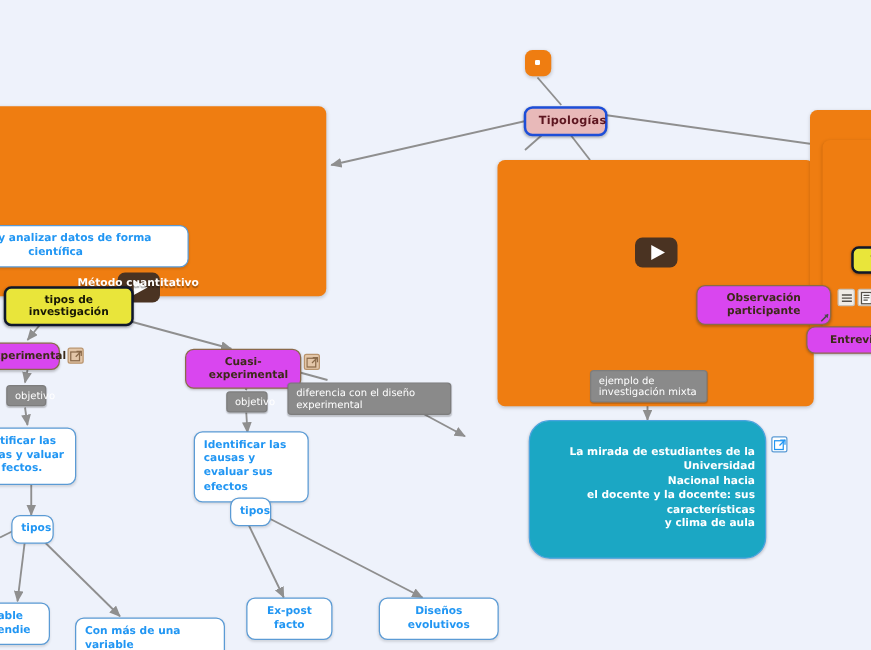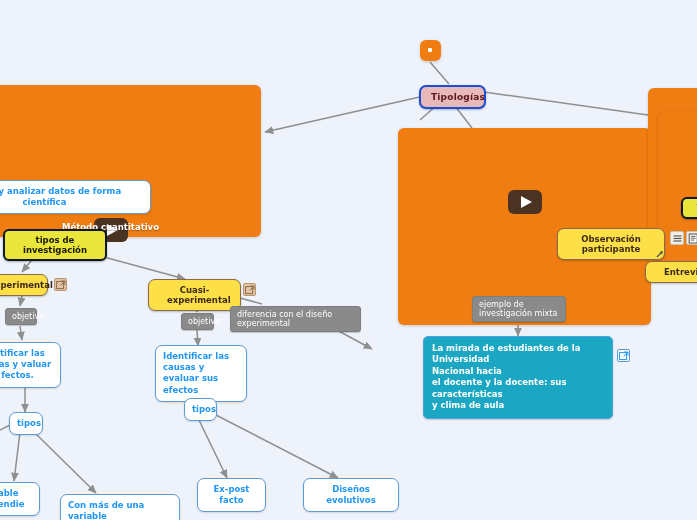--- a/index.html
+++ b/index.html
@@ -21,21 +21,21 @@
     letter-spacing:.2px;
   }
   
   .n-yellow{
     background:#e9e53a;border:2px solid #0f172a;border-radius:6px;
     color:#181806;font-weight:bold;font-size:8.5px;text-align:center;
     padding:4px 8px;box-shadow:0 1px 2px rgba(0,0,0,.3);
   }
   
   .n-tan{
-    background:#fde047;border:1.5px solid #8a6a4a;border-radius:7px;
+    background:#d946ef;border:1.5px solid #8a6a4a;border-radius:7px;
     color:#3c2a18;font-weight:bold;font-size:8.5px;text-align:center;
     padding:5px 18px;box-shadow:0 1px 2px rgba(0,0,0,.22);
   }
   
   .n-gray{
     background:#8a8a8a;border:1px solid #7d7d7d;border-radius:3px;
     color:#ffffff;font-size:8px;text-align:left;
     padding:3px 6px;box-shadow:0 1px 1px rgba(0,0,0,.2);
     font-weight:normal;
   }
@@ -43,23 +43,23 @@
   
   .n-blue{
     background:#ffffff;border:1.5px solid #5b9bd5;border-radius:7px;
     color:#2196f3;font-weight:bold;font-size:8.5px;text-align:left;
     padding:5px 7px;line-height:1.32;
     box-shadow:0 1px 2px rgba(0,0,0,.12);
   }
   .n-blue.center{text-align:center;}
   
   .n-teal{
-    background:#1ba7c4;border:1.5px solid #4aa3df;border-radius:5px;
-    color:#ffffff;font-weight:bold;font-size:8.5px;text-align:left;
-    padding:6px 8px;line-height:1.35;
+    background:#1ba7c4;border:1.5px solid #4aa3df;border-radius:17px;
+    color:#ffffff;font-weight:bold;font-size:8.5px;text-align:right;
+    padding:20px 8px;line-height:1.35;
     box-shadow:0 1px 2px rgba(0,0,0,.18);
   }
   
   .n-orange{
     background:#ef7d11;border-radius:6px;
     box-shadow:0 1px 3px rgba(0,0,0,.18);
   }
   .orange-caption{
     position:absolute;bottom:5px;left:0;right:0;text-align:center;
     color:#ffffff;font-weight:bold;font-size:8.5px;

